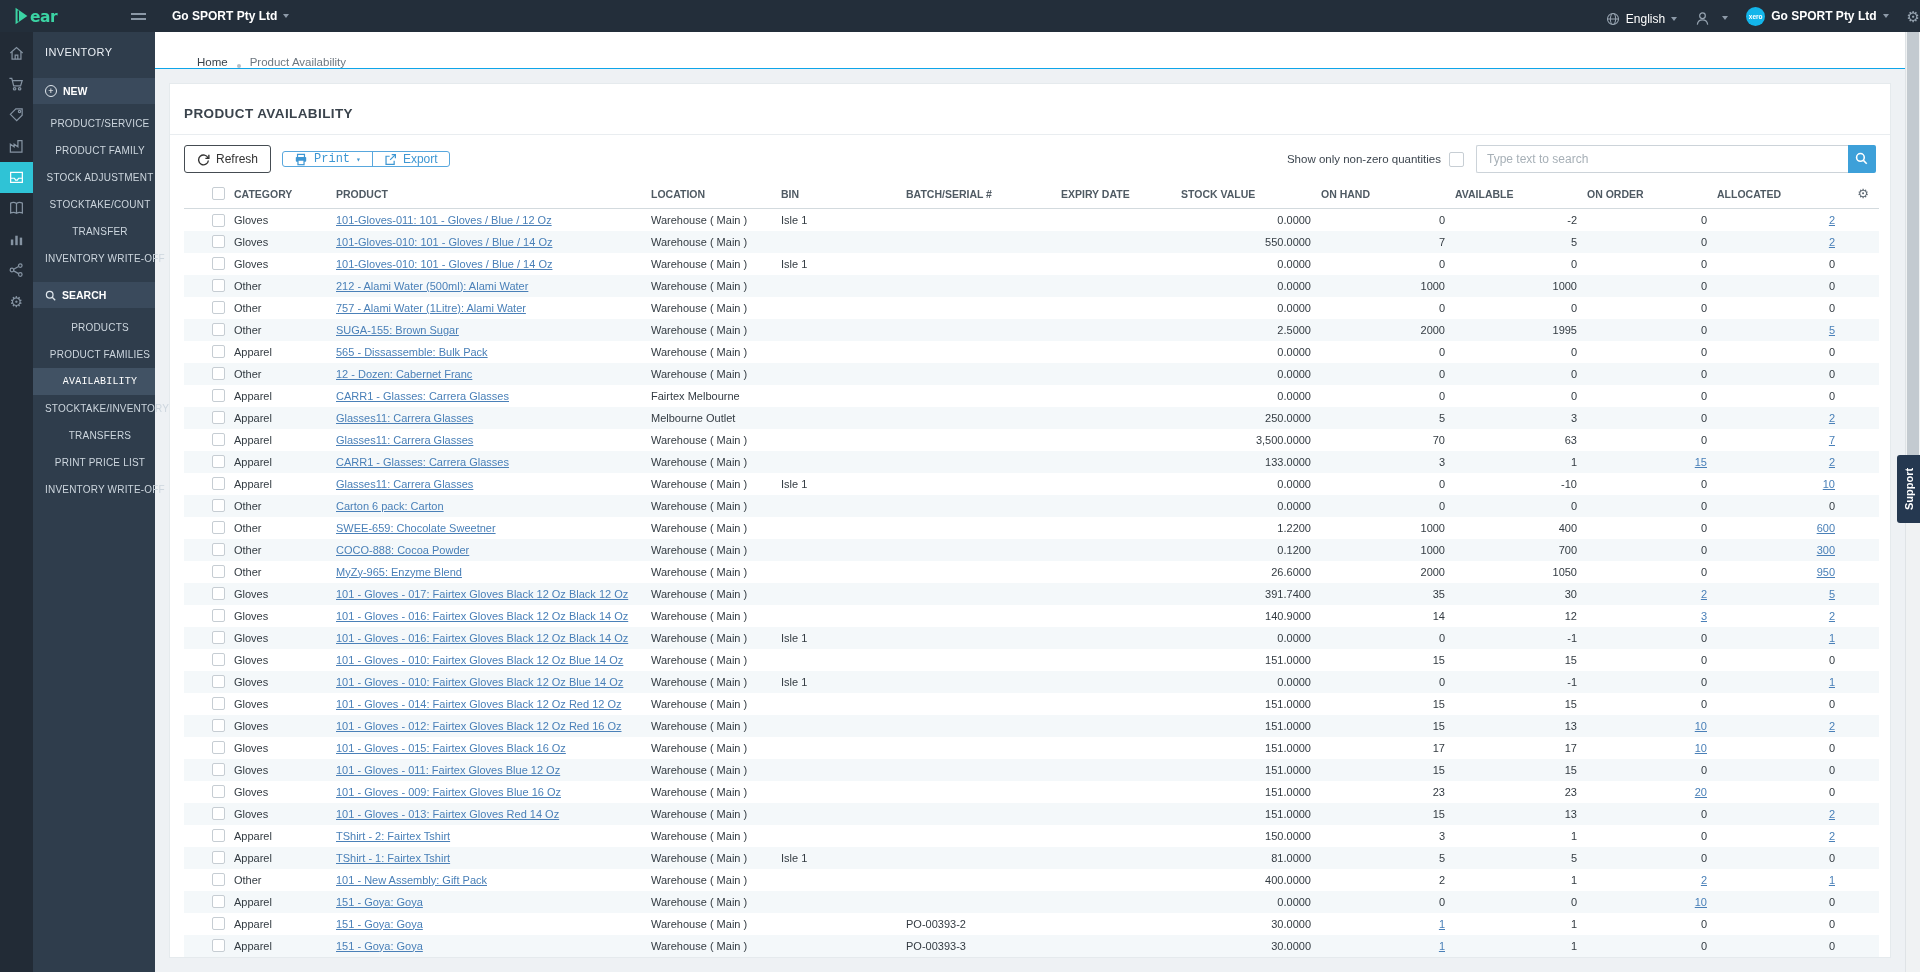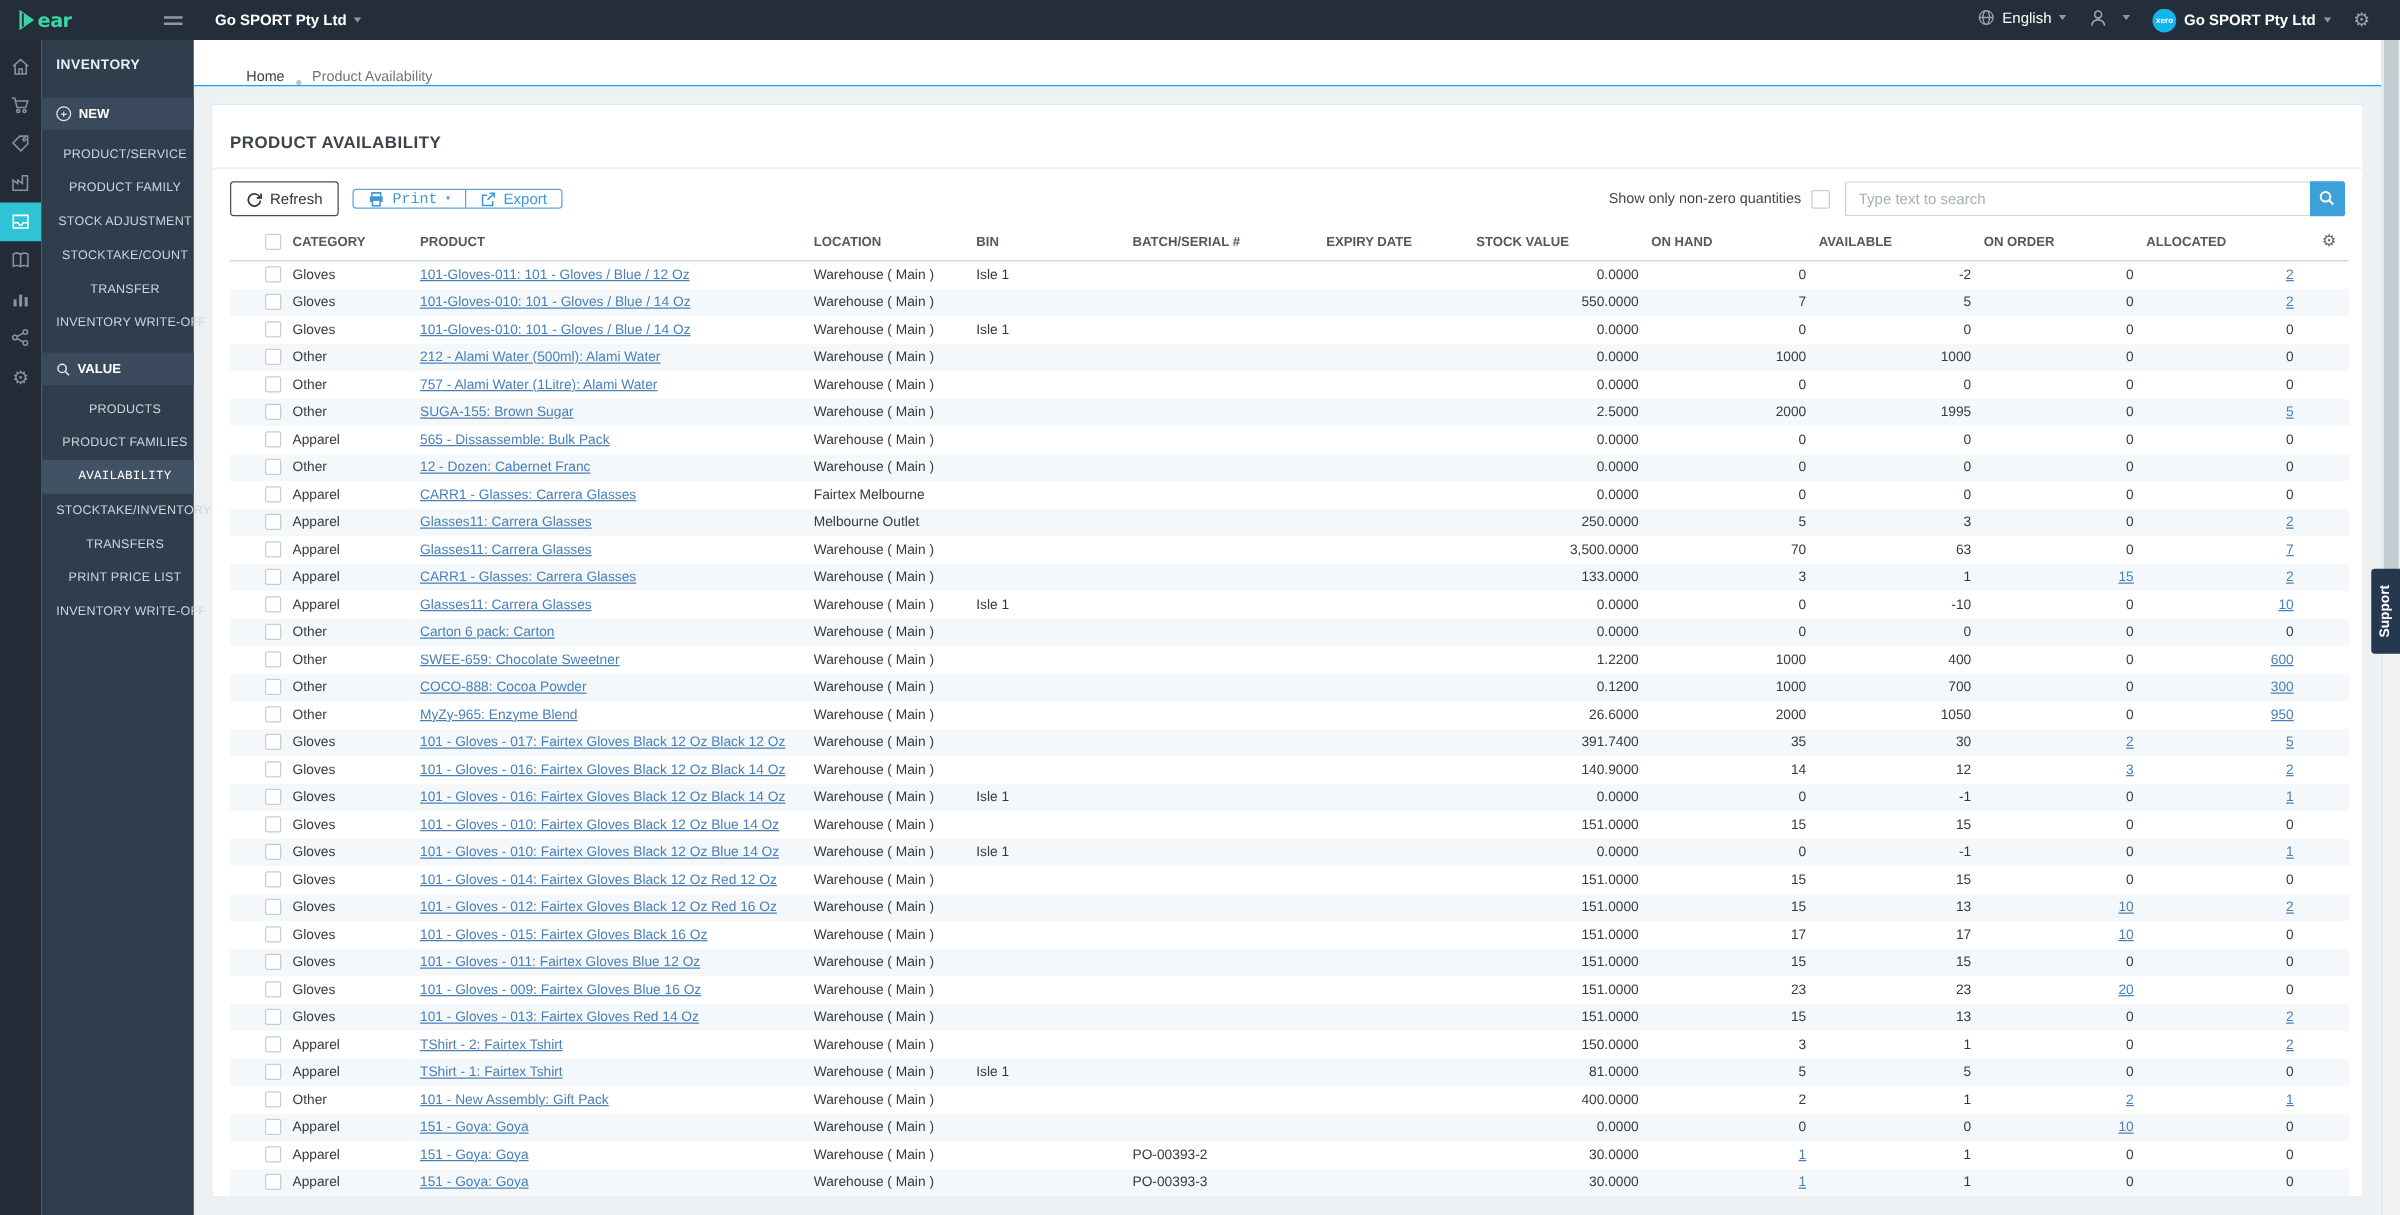--- a/index.html
+++ b/index.html
@@ -9,37 +9,37 @@
   
   .topbar { position:fixed; top:0; left:0; width:1920px; height:32px; background:#232e3a;
     display:flex; align-items:center; z-index:40; }
   .logo { margin-left:13px; display:flex; align-items:center; }
   .burger { margin-left:62px; width:15px; cursor:pointer; }
   .burger i { display:block; height:2px; background:#8b98a6; margin:3px 0; }
   .tb-company { margin-left:26px; color:#fff; font-weight:bold; font-size:12px;
     display:flex; align-items:center; cursor:pointer; }
   .chev { width:0; height:0; border-left:3.5px solid transparent; border-right:3.5px solid transparent;
     border-top:4px solid #8d9aa8; display:inline-block; margin-left:6px; }
-  .tb-right { margin-left:auto; display:flex; align-items:flex-start; padding-right:24px; }
+  .tb-right { margin-left:auto; display:flex; align-items:flex-end; }
   .tb-item { display:flex; align-items:center; color:#fff; font-size:12px; margin-left:18px; cursor:pointer; }
   .tb-item svg { margin-right:6px; }
   .xero { width:19px; height:19px; border-radius:50%; background:#13b5ea; color:#fff;
     font-size:6.5px; font-weight:bold; display:inline-flex; align-items:center; justify-content:center; margin-right:6px; }
   .tb-gear { color:#97a4b1; font-size:15px; margin-left:18px; cursor:pointer;
     font-family:"DejaVu Sans",sans-serif; }
 
   
   .icon-rail { position:fixed; top:32px; left:0; width:33px; bottom:0; background:#222b36; z-index:30; padding-top:6px; }
   .rail-item { width:33px; height:31px; display:flex; align-items:center; justify-content:center; cursor:pointer; }
   .rail-item.active { background:#2fc3d6; }
   .rail-gear { color:#8593a2; font-size:15px; font-family:"DejaVu Sans",sans-serif; }
 
   
   .sidebar { position:fixed; top:32px; left:33px; width:122px; bottom:0; background:#2f3d4c; z-index:30; }
-  .sb-title { padding:14px 0 8px 12px; color:#eaeff4; font-weight:bold; font-size:11px; letter-spacing:.4px; }
+  .sb-title { padding:14px 0 8px 12px; color:#eaeff4; font-weight:normal; font-size:11px; letter-spacing:.4px; }
   .sb-block { background:#3a4a5c; height:26px; display:flex; align-items:center; padding-left:12px;
     color:#fff; font-weight:bold; font-size:10.5px; cursor:pointer; }
   .sb-new { margin-top:12px; margin-bottom:6px; }
   .sb-search { margin-top:10px; margin-bottom:6px; }
   .plus { width:12px; height:12px; border:1px solid #dfe6ec; border-radius:50%; display:inline-flex;
     align-items:center; justify-content:center; font-size:9px; margin-right:6px; color:#fff; font-weight:normal; }
   .sb-search svg { margin-right:6px; }
   .sb-item { height:27px; line-height:27px; padding-left:12px; font-size:10px; color:#cdd6de;
     letter-spacing:.2px; white-space:nowrap; cursor:pointer;text-align:center; }
   .sb-item.active { background:#415264; color:#fff;font-family:Liberation Mono, monospace; }
@@ -218,21 +218,21 @@
       <div class="sb-item">STOCK ADJUSTMENT</div>
       <div class="sb-item">STOCKTAKE/COUNT</div>
       <div class="sb-item">TRANSFER</div>
       <div class="sb-item">INVENTORY WRITE-OFF</div>
     </div>
   <div class="sb-block sb-search">
     <svg width="11" height="11" viewBox="0 0 14 14">
       <circle cx="6" cy="6" r="4.2" fill="none" stroke="#dfe6ec" stroke-width="1.6"></circle>
       <line x1="9.2" y1="9.2" x2="13" y2="13" stroke="#dfe6ec" stroke-width="1.6"></line>
       </svg>
-    <span>VALUE</span>
+    <span>SEARCH</span>
   </div>
   <div id="sb-search-list">
       <div class="sb-item">PRODUCTS</div>
       <div class="sb-item">PRODUCT FAMILIES</div>
       <div class="sb-item active">AVAILABILITY</div>
       <div class="sb-item">STOCKTAKE/INVENTORY</div>
       <div class="sb-item">TRANSFERS</div>
       <div class="sb-item">PRINT PRICE LIST</div>
       <div class="sb-item">INVENTORY WRITE-OFF</div>
     </div>

